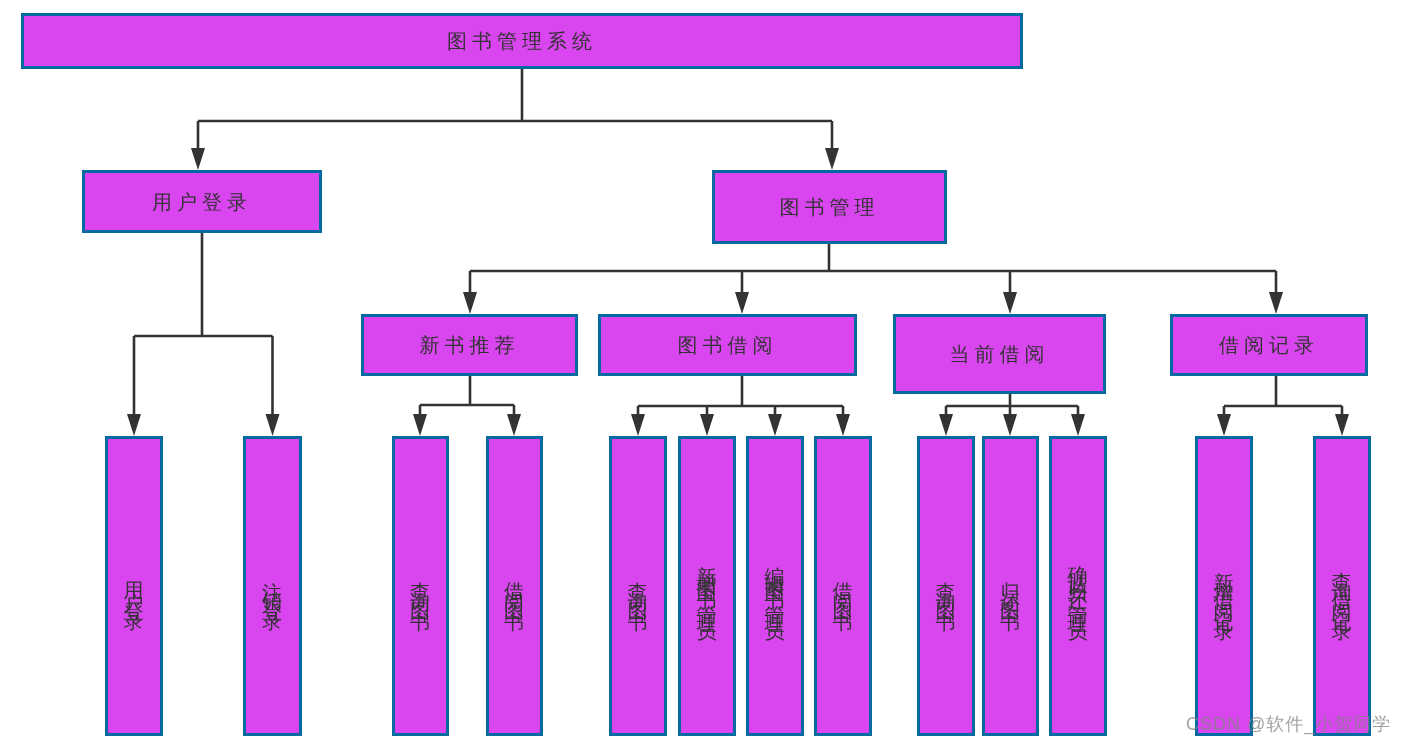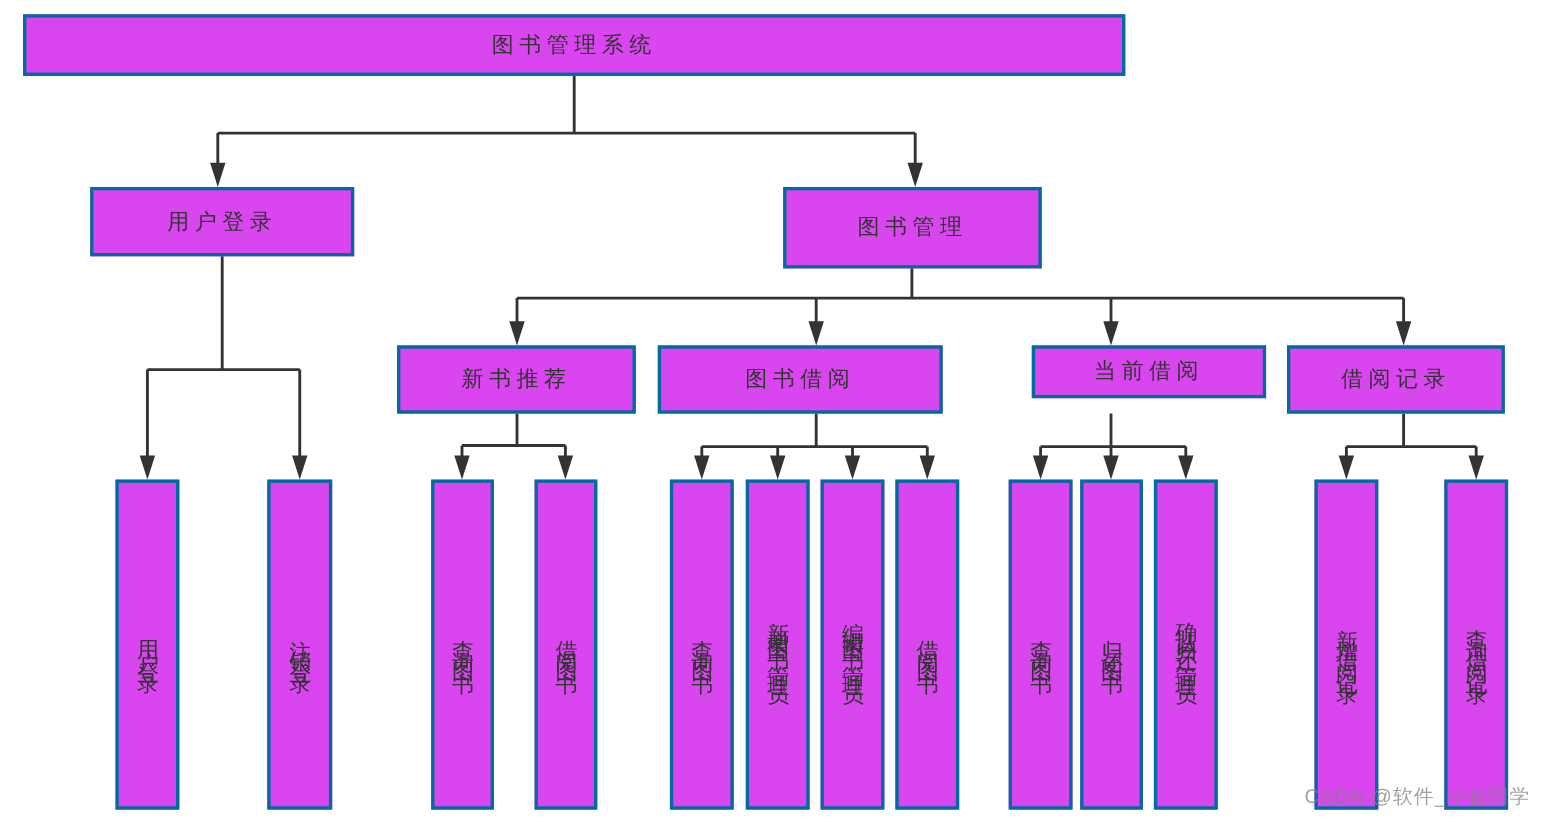--- a/index.html
+++ b/index.html
@@ -86,21 +86,21 @@
   <div class="node h" style="left:712px;top:170px;width:235px;height:74px">
     <span>图书管理</span>
   </div>
 
   <div class="node h" style="left:361px;top:314px;width:217px;height:62px">
     <span>新书推荐</span>
   </div>
   <div class="node h" style="left:598px;top:314px;width:259px;height:62px">
     <span>图书借阅</span>
   </div>
-  <div class="node h" style="left:938px;top:314px;width:213px;height:48px">
+  <div class="node h" style="left:893px;top:314px;width:213px;height:80px">
     <span>当前借阅</span>
   </div>
   <div class="node h" style="left:1170px;top:314px;width:198px;height:62px">
     <span>借阅记录</span>
   </div>
 
   <div class="node v" style="left:105px;top:436px;width:58px;height:300px">
     <span>用户登录</span>
   </div>
   <div class="node v" style="left:243px;top:436px;width:59px;height:300px">

